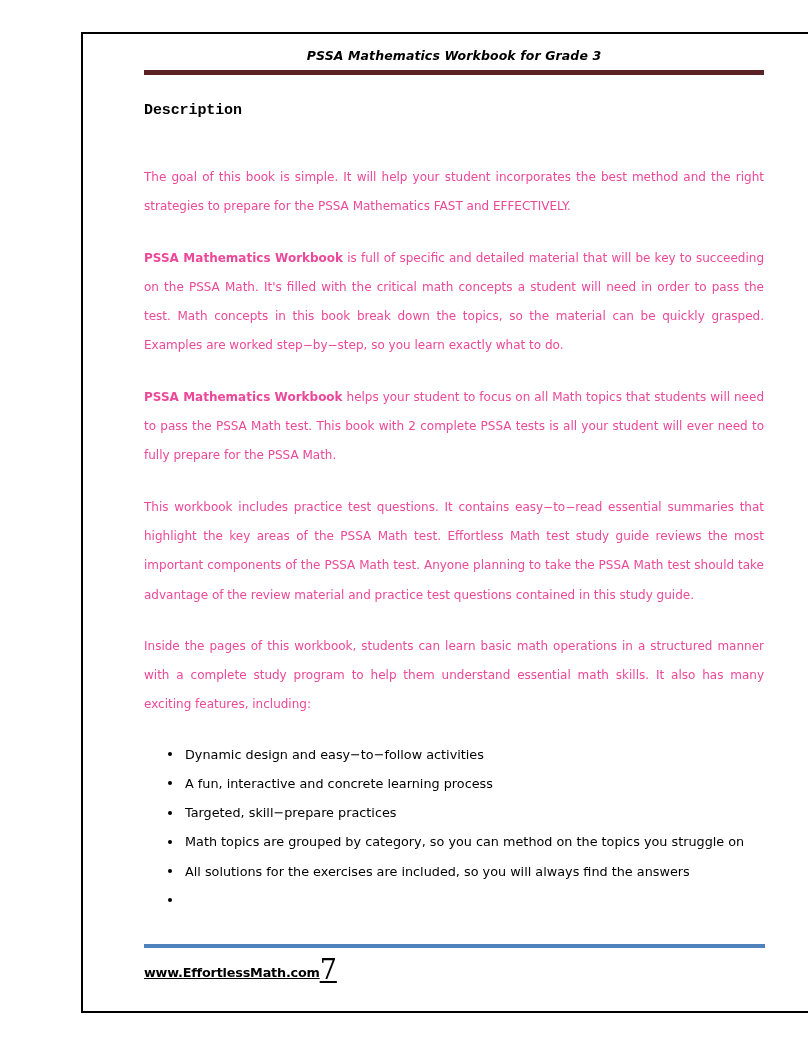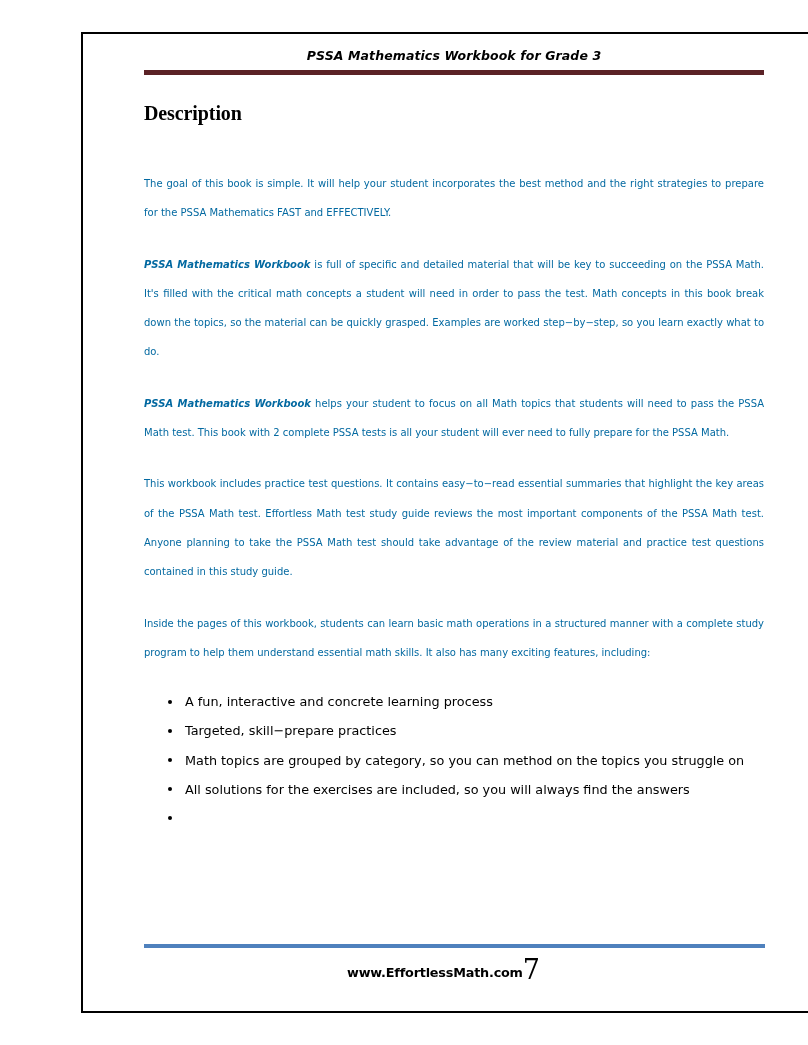--- a/index.html
+++ b/index.html
@@ -48,47 +48,46 @@
     padding-bottom: 7px;
   }
   .rule-maroon {
     height: 5px;
     background: #5B2226;
     width: 100%;
   }
 
   
   .section-heading {
-    font-family: Liberation Serif, serif;
-    font-weight: bold;
-    font-size: 20px;
+    font-family: Liberation Mono, monospace;
+    font-weight: bold;
+    font-size: 15px;
     color: #000000;
     margin-top: 27px;
     letter-spacing: -0.1px;
   }
 
   
   .body-block {
     margin-top: 44px;
   }
   p.para {
     margin: 0 0 22px 0;
     font-family: "DejaVu Sans", sans-serif;
-    font-size: 10px;
+    font-size: 12px;
     line-height: 29.3px;
-    color: #0369a1;
+    color: #ec4899;
     text-align: justify;
     text-justify: inter-word;
   }
   p.para.tight {
     margin-bottom: 20px;
   }
   p.para .lead {
     font-weight: bold;
-    font-style: italic;
   }
 
   
   ul.feature-list {
     list-style: none;
     margin: 8px 0 0 0;
     padding: 0;
   }
   ul.feature-list li {
     position: relative;
@@ -117,22 +116,23 @@
     width: 621px;
   }
   .rule-blue {
     height: 4px;
     background: #4F81BD;
     width: 100%;
   }
   .footer-row {
     display: flex;
     align-items: flex-end;
-    justify-content: center;
+    justify-content: flex-start;
     margin-top: 8px;
+    text-decoration: underline;
   }
   .site-url {
     font-family: "DejaVu Sans", sans-serif;
     font-weight: bold;
     font-size: 12.8px;
     color: #000000;
     letter-spacing: -0.2px;
     padding-bottom: 3px;
   }
   .page-number {
@@ -170,20 +170,24 @@
 
       <p class="para">
         <span>This workbook includes practice test questions. It contains easy−to−read essential summaries that highlight the key areas of the PSSA Math test. Effortless Math test study guide reviews the most important components of the PSSA Math test. Anyone planning to take the PSSA Math test should take advantage of the review material and practice test questions contained in this study guide.</span>
       </p>
 
       <p class="para tight">
         <span>Inside the pages of this workbook, students can learn basic math operations in a structured manner with a complete study program to help them understand essential math skills. It also has many exciting features, including:</span>
       </p>
 
       <ul class="feature-list">
+        <li>
+          <span class="dot"></span>
+          <span>Dynamic design and easy−to−follow activities</span>
+        </li>
         <li>
           <span class="dot"></span>
           <span>A fun, interactive and concrete learning process</span>
         </li>
         <li>
           <span class="dot"></span>
           <span>Targeted, skill−prepare practices</span>
         </li>
         <li>
           <span class="dot"></span>

